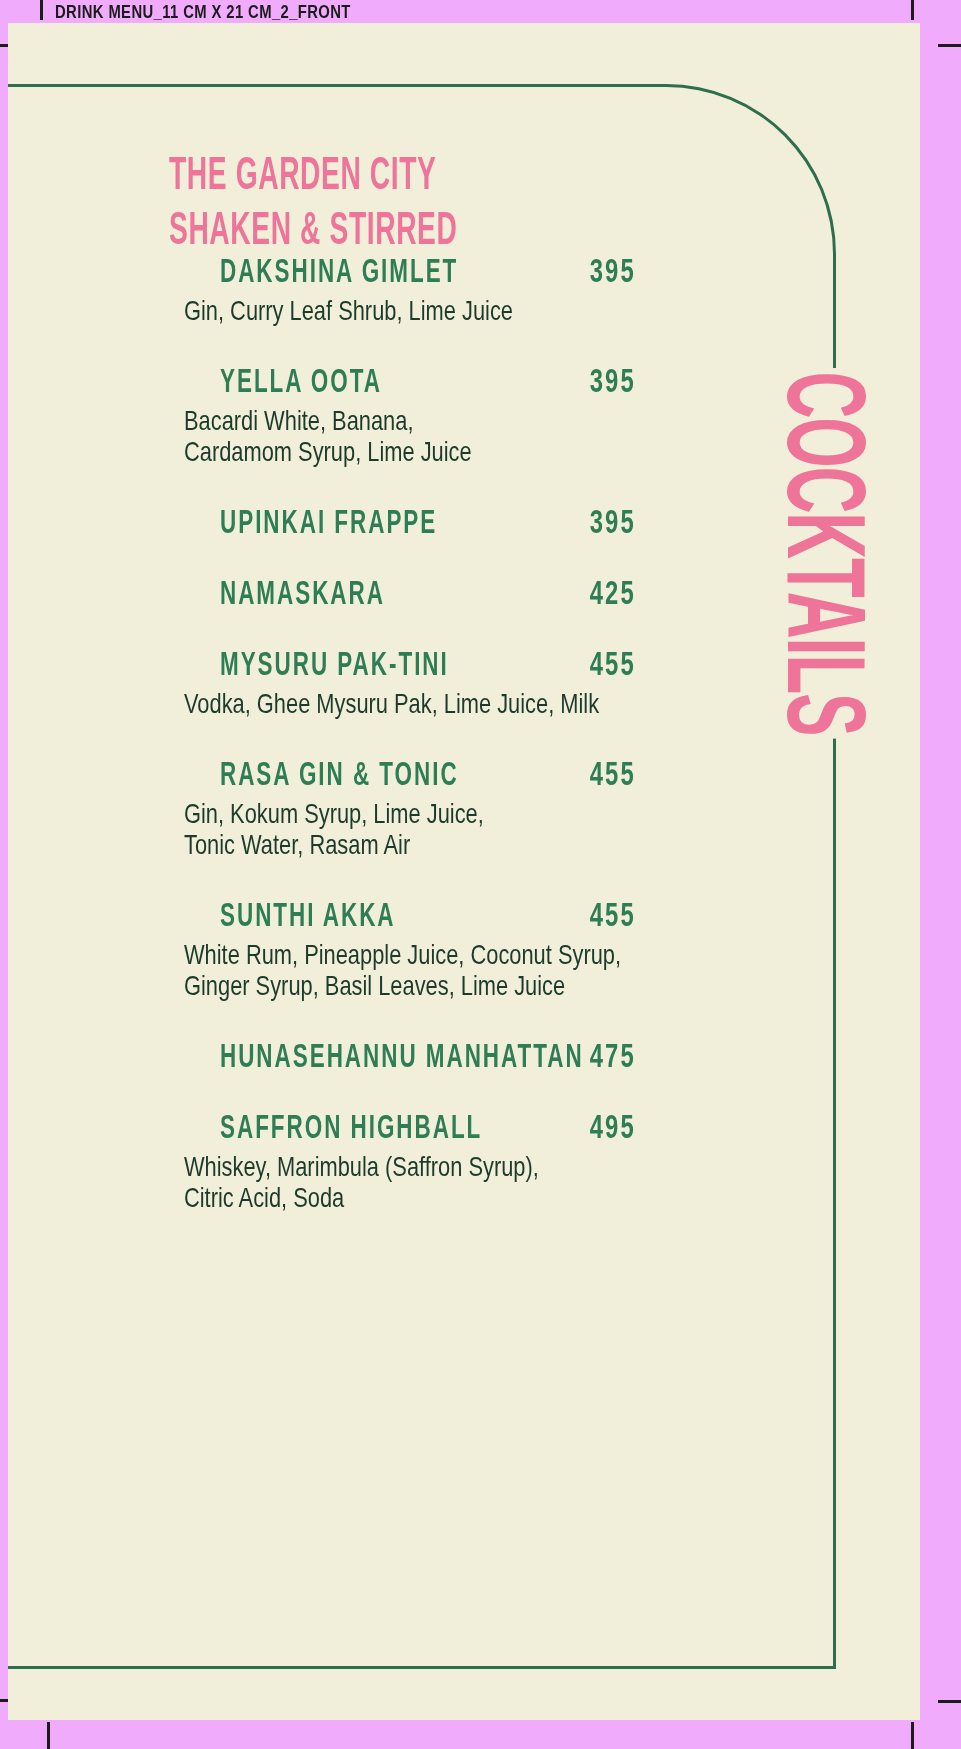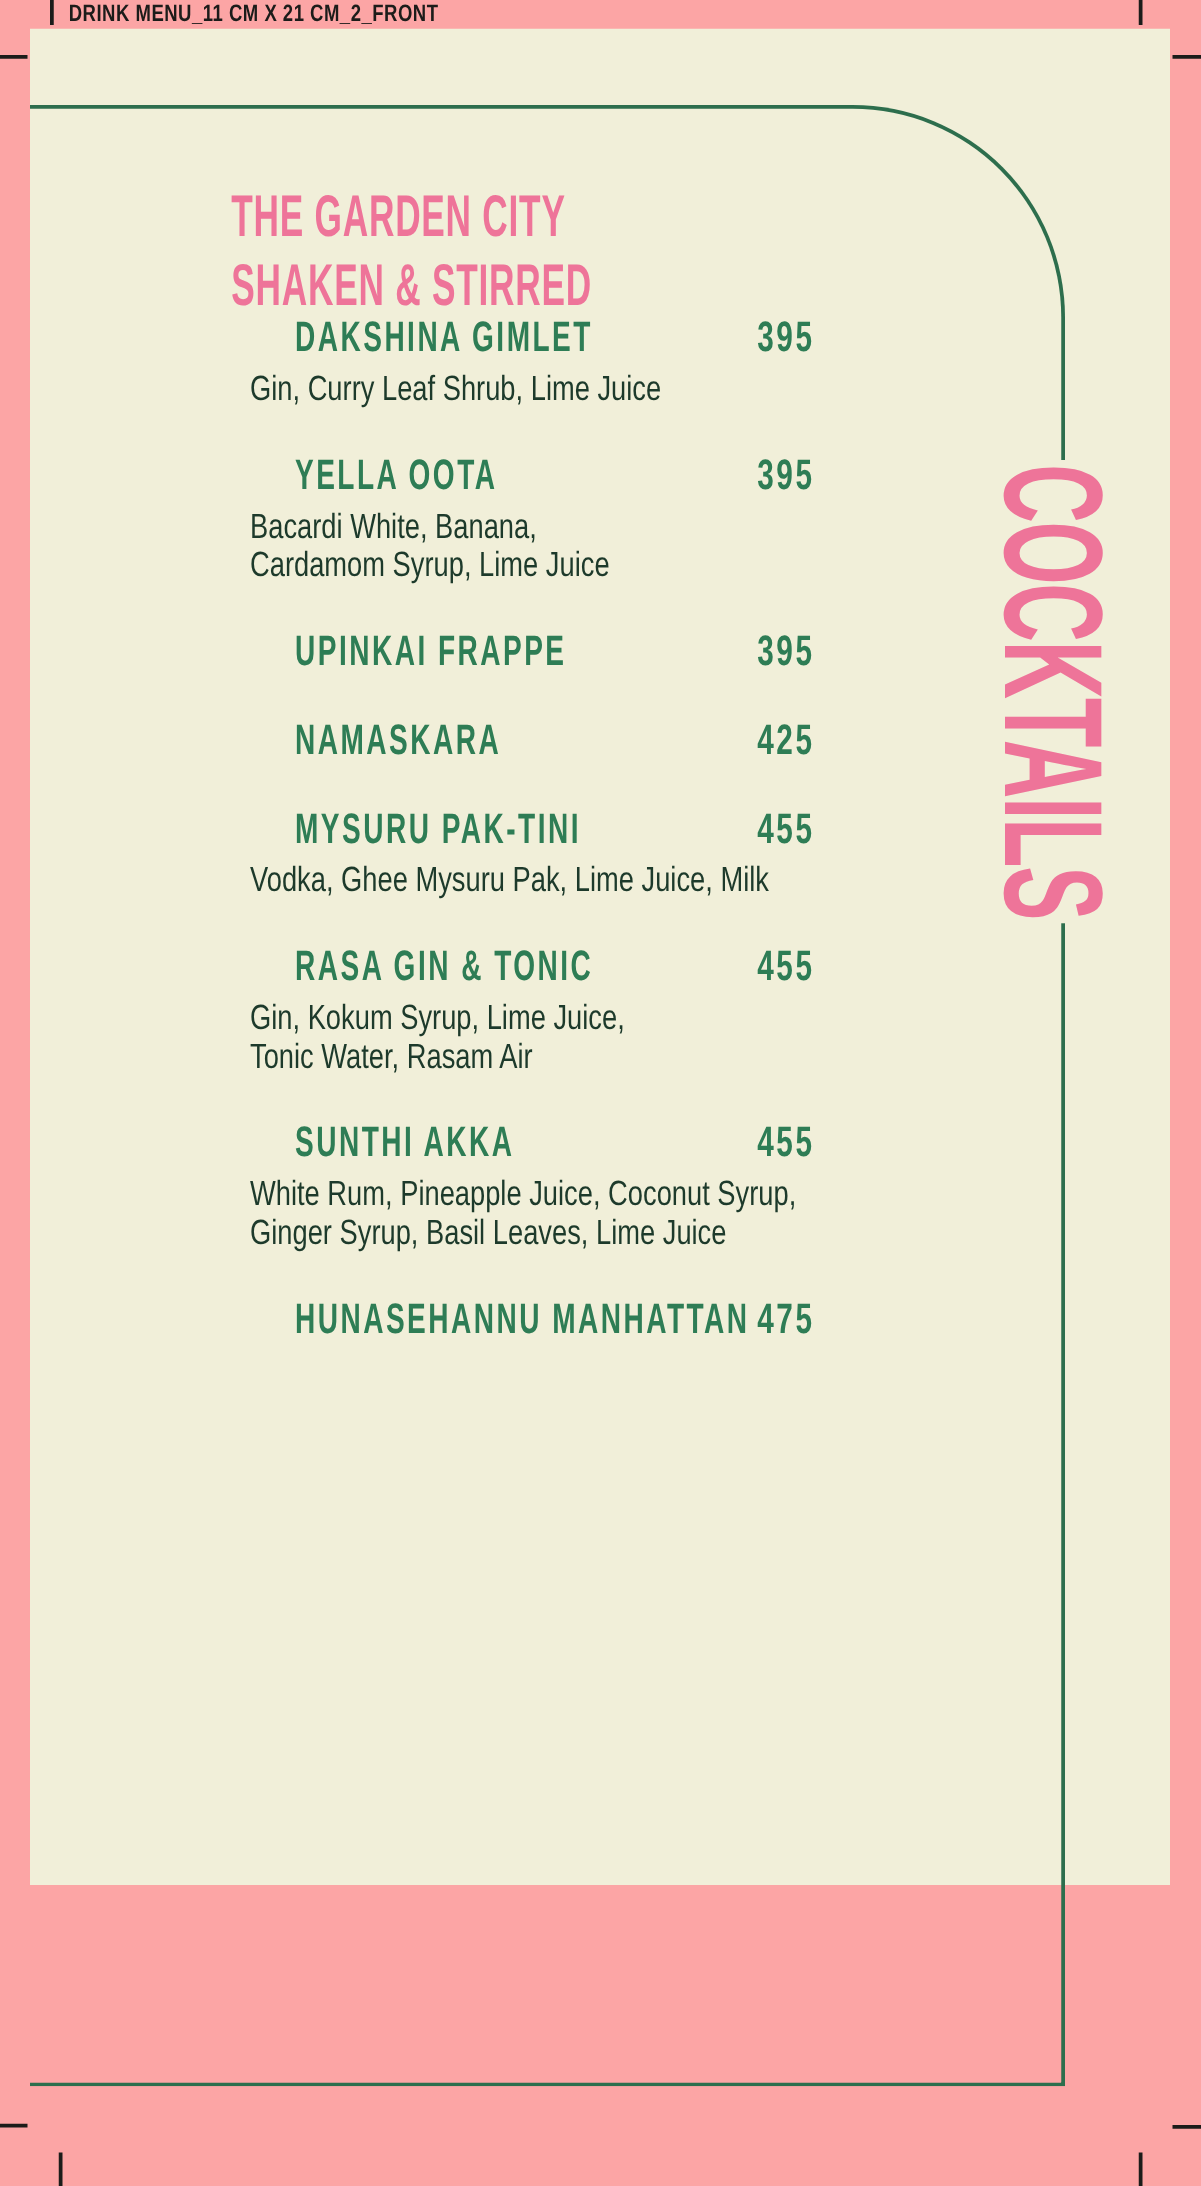--- a/index.html
+++ b/index.html
@@ -9,21 +9,21 @@
     width: 961px;
     height: 1749px;
     font-family: "Liberation Sans", sans-serif;
     overflow: hidden;
     position: relative;
   }
   .canvas {
     position: absolute;
     left: 0; top: 0;
     width: 961px; height: 1749px;
-    background: #fca5a5;
+    background: #f0abfc;
   }
   
   .design-label {
     position: absolute;
     left: 55px; top: 1px;
     font-size: 19px;
     font-weight: 700;
     letter-spacing: 0.5px;
     color: #1c1c1a;
     white-space: nowrap;
@@ -37,22 +37,22 @@
   .mark-tr-v { left: 911px; top: 0;       width: 3px;  height: 20px; }
   .mark-tr-h { left: 938px; top: 44px;    width: 23px; height: 3px; }
   .mark-bl-h { left: 0;     top: 1699px;  width: 22px; height: 3px; }
   .mark-bl-v { left: 47px;  top: 1722px;  width: 3px;  height: 27px; }
   .mark-br-h { left: 938px; top: 1700px;  width: 23px; height: 3px; }
   .mark-br-v { left: 911px; top: 1722px;  width: 3px;  height: 27px; }
 
   
   .page {
     position: absolute;
-    left: 24px; top: 23px;
-    width: 912px; height: 1485px;
+    left: 8px; top: 23px;
+    width: 912px; height: 1697px;
     background: #f1efd9;
   }
   
   .frame {
     position: absolute;
     left: 0; top: 61px;
     width: 825px;
     height: 1579px;
     border-top: 3px solid #2d6e4d;
     border-right: 3px solid #2d6e4d;
@@ -240,19 +240,29 @@
           </div>
   </div>
 
   <div class="item">
     <div class="item-title-row">
       <span class="item-name">HUNASEHANNU MANHATTAN</span>
       <span class="item-price">475</span>
     </div>
   </div>
 
+  <div class="item">
+    <div class="item-title-row">
+      <span class="item-name">SAFFRON HIGHBALL</span>
+      <span class="item-price">495</span>
+    </div>
+    <div class="item-desc">
+            <div class="desc-line">Whiskey, Marimbula (Saffron Syrup),</div>
+            <div class="desc-line">Citric Acid, Soda</div>
+          </div>
+  </div>
 </div>
 
     <div class="side-label">COCKTAILS</div>
 
 
   </div>
 </div>
 
 </body></html>

